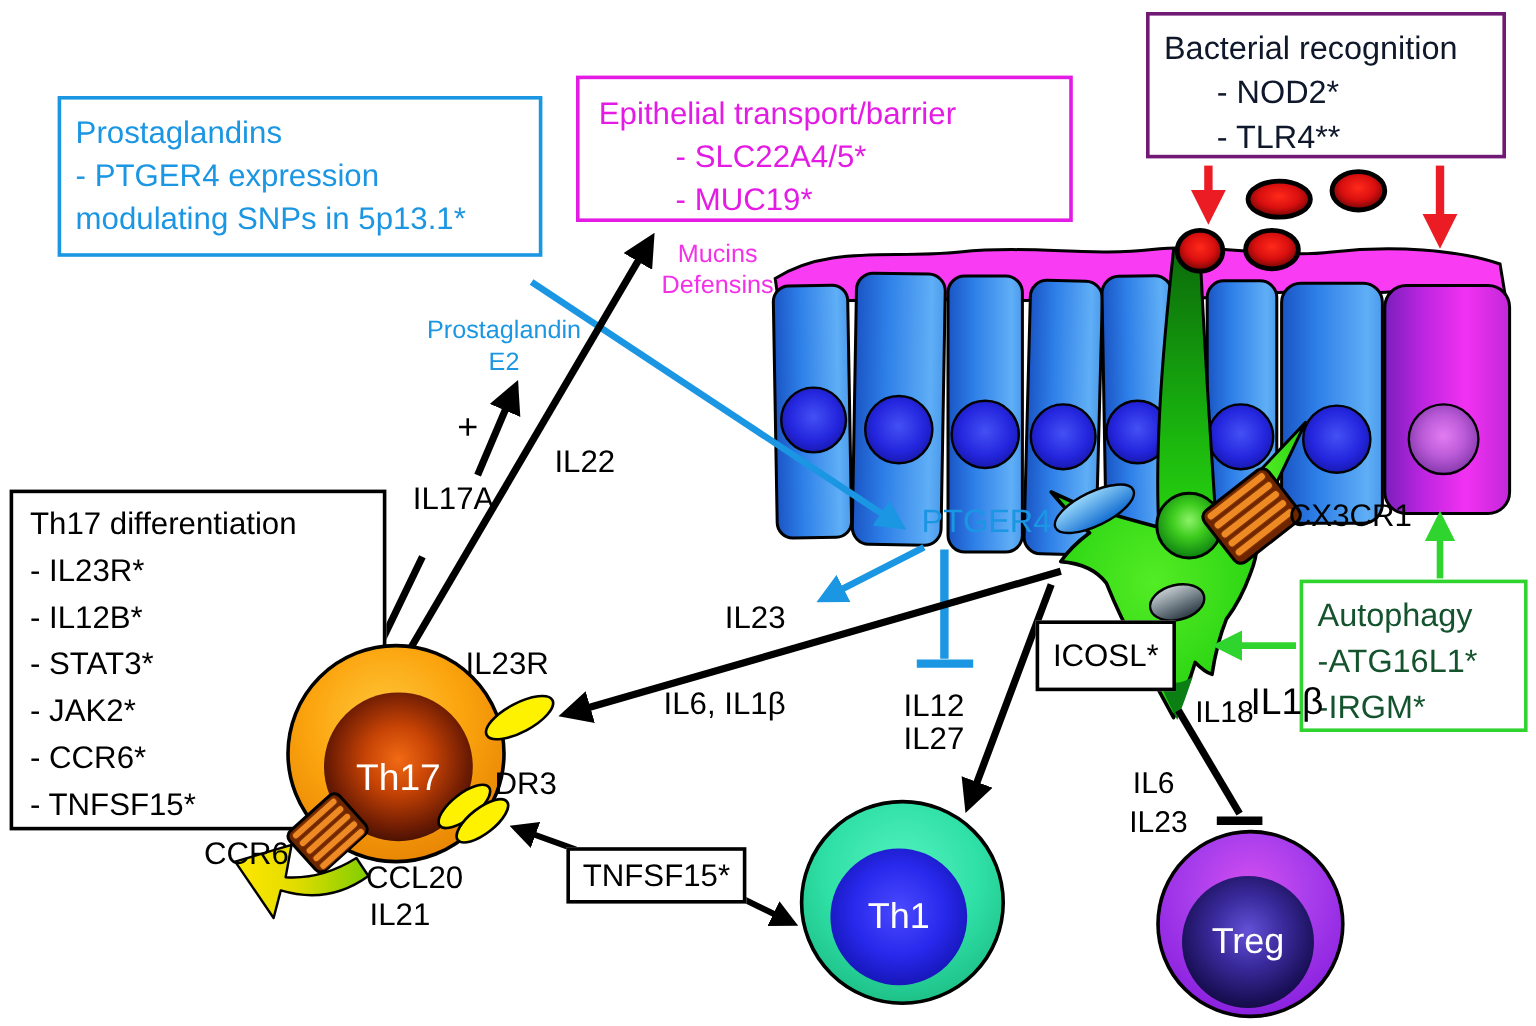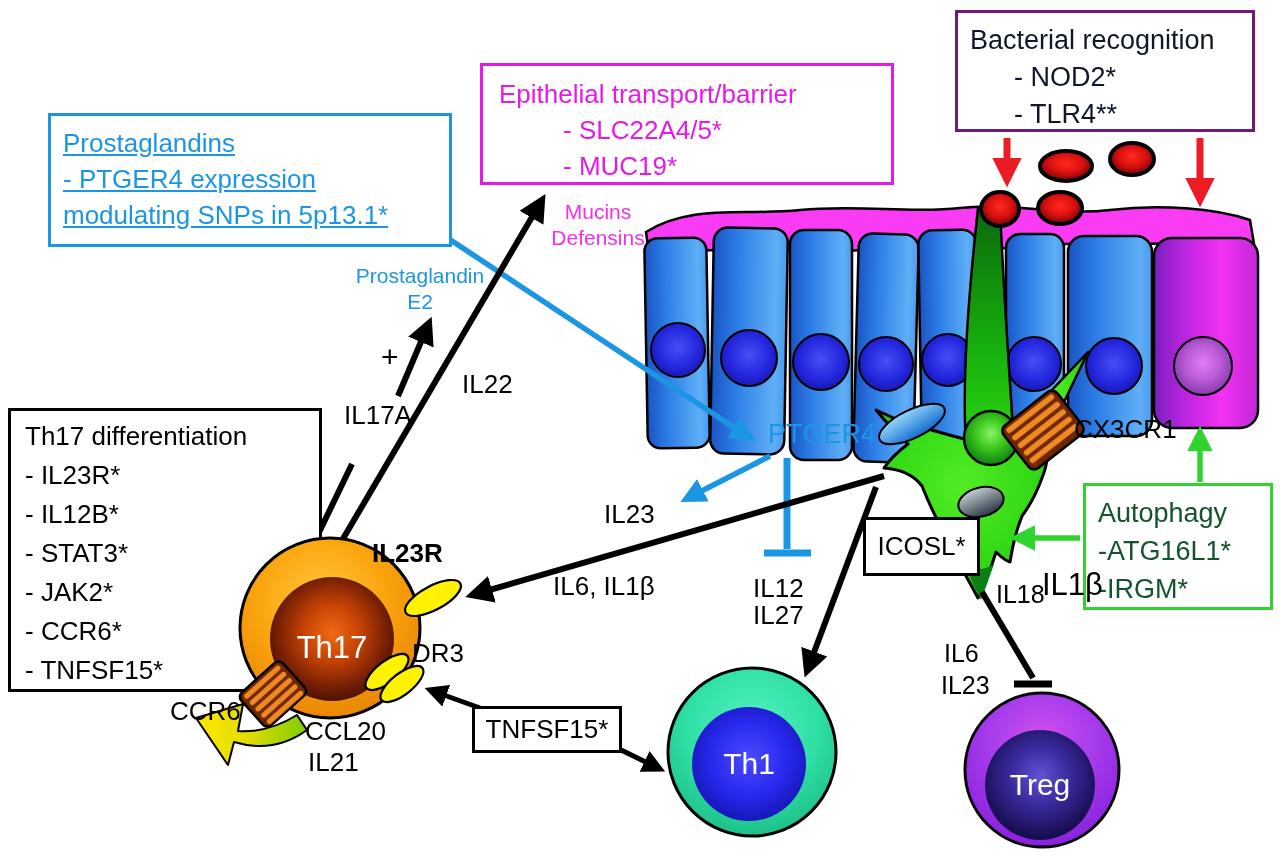--- a/index.html
+++ b/index.html
@@ -189,21 +189,21 @@
       <path d="M398,396 L429,323" marker-end="url(#mbk)"></path>
       <path d="M884,476 L472,595" marker-end="url(#mbk)"></path>
       <path d="M876,487 L807,671" marker-end="url(#mbk)"></path>
       <path d="M982,592 L1033,678"></path>
       <path d="M1014,684 L1052,684" stroke-width="7"></path>
       <path d="M480,708 L430,690" stroke-width="5" marker-end="url(#mbk)"></path>
       <path d="M619,749 L660,769" stroke-width="5" marker-end="url(#mbk)"></path>
     </g>
   </svg>
 
-  <div class="box b-blue" style="left:48px;top:113px;width:404px;height:134px;padding:9px 0 0 12px;font-size:26px;line-height:36px;text-decoration:underline;">
+  <div class="box b-blue" style="left:48px;top:80px;width:404px;height:134px;padding:9px 0 0 12px;font-size:26px;line-height:36px;">
     <div>Prostaglandins</div>
     <div>- PTGER4 expression</div>
     <div>modulating SNPs in 5p13.1*</div>
   </div>
 
   <div class="box b-mag" style="left:480px;top:63px;width:414px;height:122px;padding:10px 0 0 0;font-size:26px;line-height:36px;">
     <div style="padding-left:16px;">Epithelial transport/barrier</div>
     <div style="padding-left:80px;">- SLC22A4/5*</div>
     <div style="padding-left:80px;">- MUC19*</div>
   </div>
@@ -326,21 +326,21 @@
     <div class="lbl" style="left:344px;top:400px;">IL17A</div>
     <div class="lbl" style="left:462px;top:369px;">IL22</div>
 
     <div class="lbl lbl-blue" style="left:768px;top:419px;font-size:27px;">PTGER4</div>
     <div class="lbl" style="left:604px;top:499px;">IL23</div>
     <div class="lbl" style="left:553px;top:571px;">IL6, IL1β</div>
     <div class="lbl" style="left:753px;top:573px;">IL12</div>
     <div class="lbl" style="left:753px;top:600px;">IL27</div>
 
     <div class="lbl" style="left:1074px;top:414px;">CX3CR1</div>
-    <div class="lbl" style="left:372px;top:538px;font-weight:bold;">IL23R</div>
+    <div class="lbl" style="left:388px;top:538px;">IL23R</div>
     <div class="lbl" style="left:412px;top:638px;">DR3</div>
 
     <div class="lbl" style="left:170px;top:696px;">CCR6</div>
     <div class="lbl" style="left:305px;top:716px;">CCL20</div>
     <div class="lbl" style="left:308px;top:747px;">IL21</div>
 
     <div class="lbl" style="left:996px;top:567px;font-size:31px;margin-left:46px;">IL1β</div>
     <div class="lbl" style="left:996px;top:580px;font-size:25px;">IL18</div>
     <div class="lbl" style="left:944px;top:639px;font-size:25px;">IL6</div>
     <div class="lbl" style="left:941px;top:671px;font-size:25px;">IL23</div>

